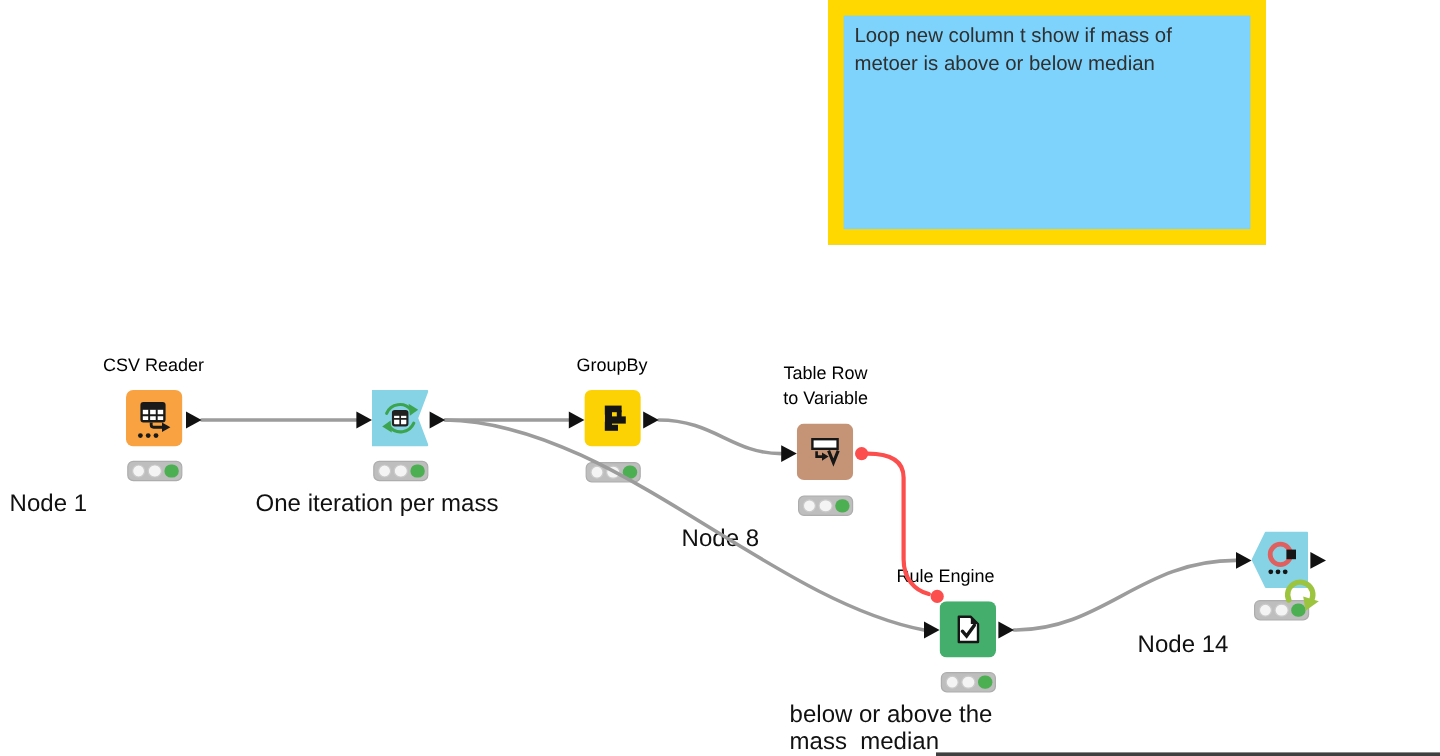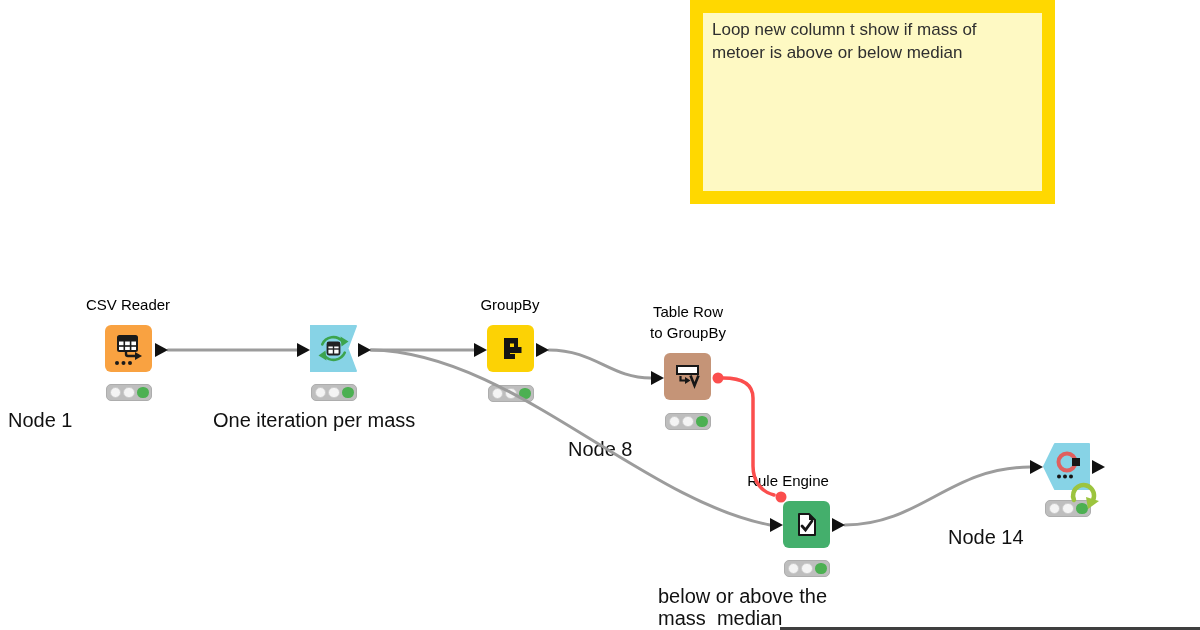--- a/index.html
+++ b/index.html
@@ -1,21 +1,21 @@
 <!DOCTYPE html>
 <html><head>
 <meta charset="utf-8">
 <style>
   html,body{margin:0;padding:0;}
   body{font-family:"Liberation Sans", sans-serif; background:#ffffff;}
   #canvas{position:relative;width:1200px;height:630px;background:#ffffff;overflow:hidden;}
 
   
   .annotation{position:absolute;left:690px;top:0;width:365px;height:204px;
-    border:13px solid #FFD800;background:#fef9c3;box-sizing:border-box;
+    border:13px solid #FFD800;background:#7dd3fc;box-sizing:border-box;
     padding:5px 9px;font-size:17px;line-height:23px;color:#2f2f2f;white-space:pre-wrap;z-index:1;}
 
   
   #wires{position:absolute;left:0;top:0;z-index:4;pointer-events:none;}
 
   
   .node{position:absolute;z-index:3;}
   .title{position:absolute;width:240px;text-align:center;font-weight:normal;
     font-size:15px;line-height:21px;color:#000;white-space:pre-wrap;z-index:3;}
   .sublabel{position:absolute;width:240px;font-size:20px;
@@ -124,21 +124,21 @@
       <rect x="13.5" y="20.5" width="3.5" height="6" fill="#FCD205"></rect>
     </g>
   </svg>
   <div class="traffic" style="left:488px;top:385px;">
     <span class="dot off"></span>
     <span class="dot off"></span>
     <span class="dot on"></span>
   </div>
 
   <div class="title" style="left:568px;top:301px;">Table Row
-to GroupBy</div>
+to Variable</div>
   <svg class="node" style="left:664px;top:353px;" width="47" height="47">
     <rect x="0" y="0" width="47" height="47" rx="6" fill="#C59477"></rect>
     <g>
       <rect x="13" y="13" width="21" height="8" fill="#ffffff" stroke="#171717" stroke-width="2"></rect>
       <path d="M16.5,23 v4.5 h5" fill="none" stroke="#171717" stroke-width="2.2"></path>
       <polygon points="21,24 21,31 26.5,27.5" fill="#171717"></polygon>
       <path d="M26.5,22.5 l4,10 l4,-10" fill="none" stroke="#171717" stroke-width="2.6"></path>
     </g>
   </svg>
   <div class="traffic" style="left:665px;top:413px;">

